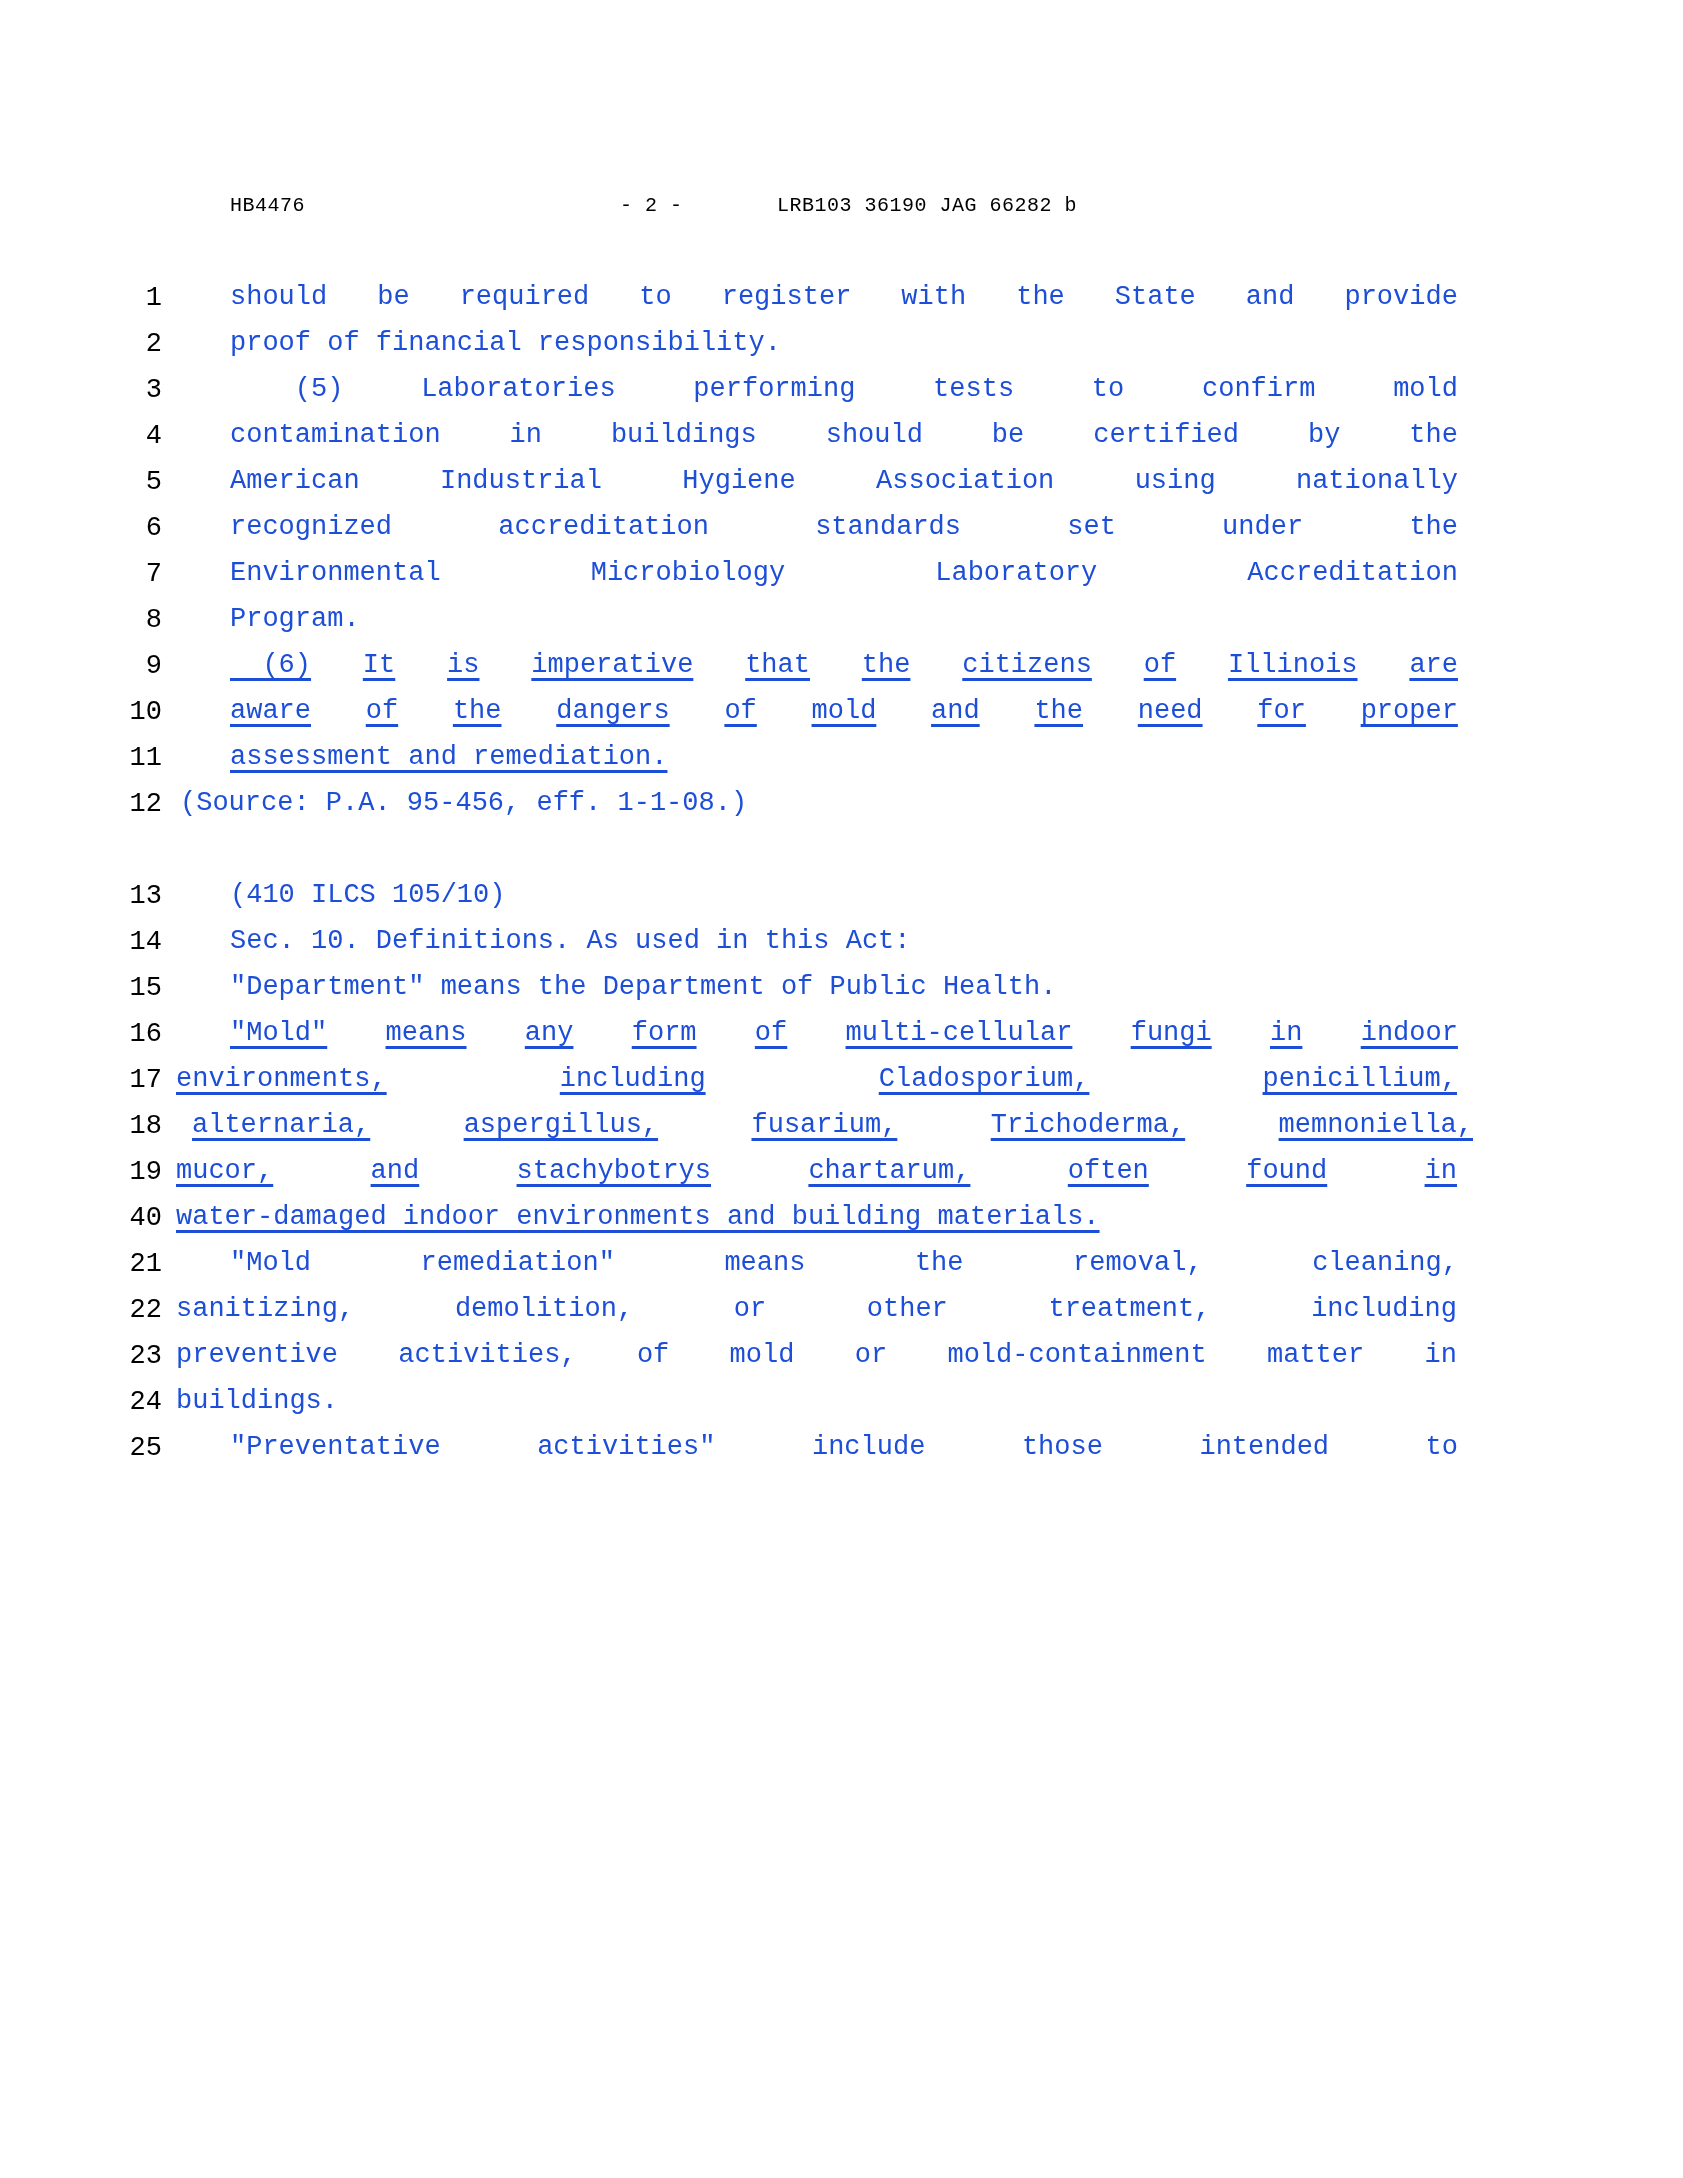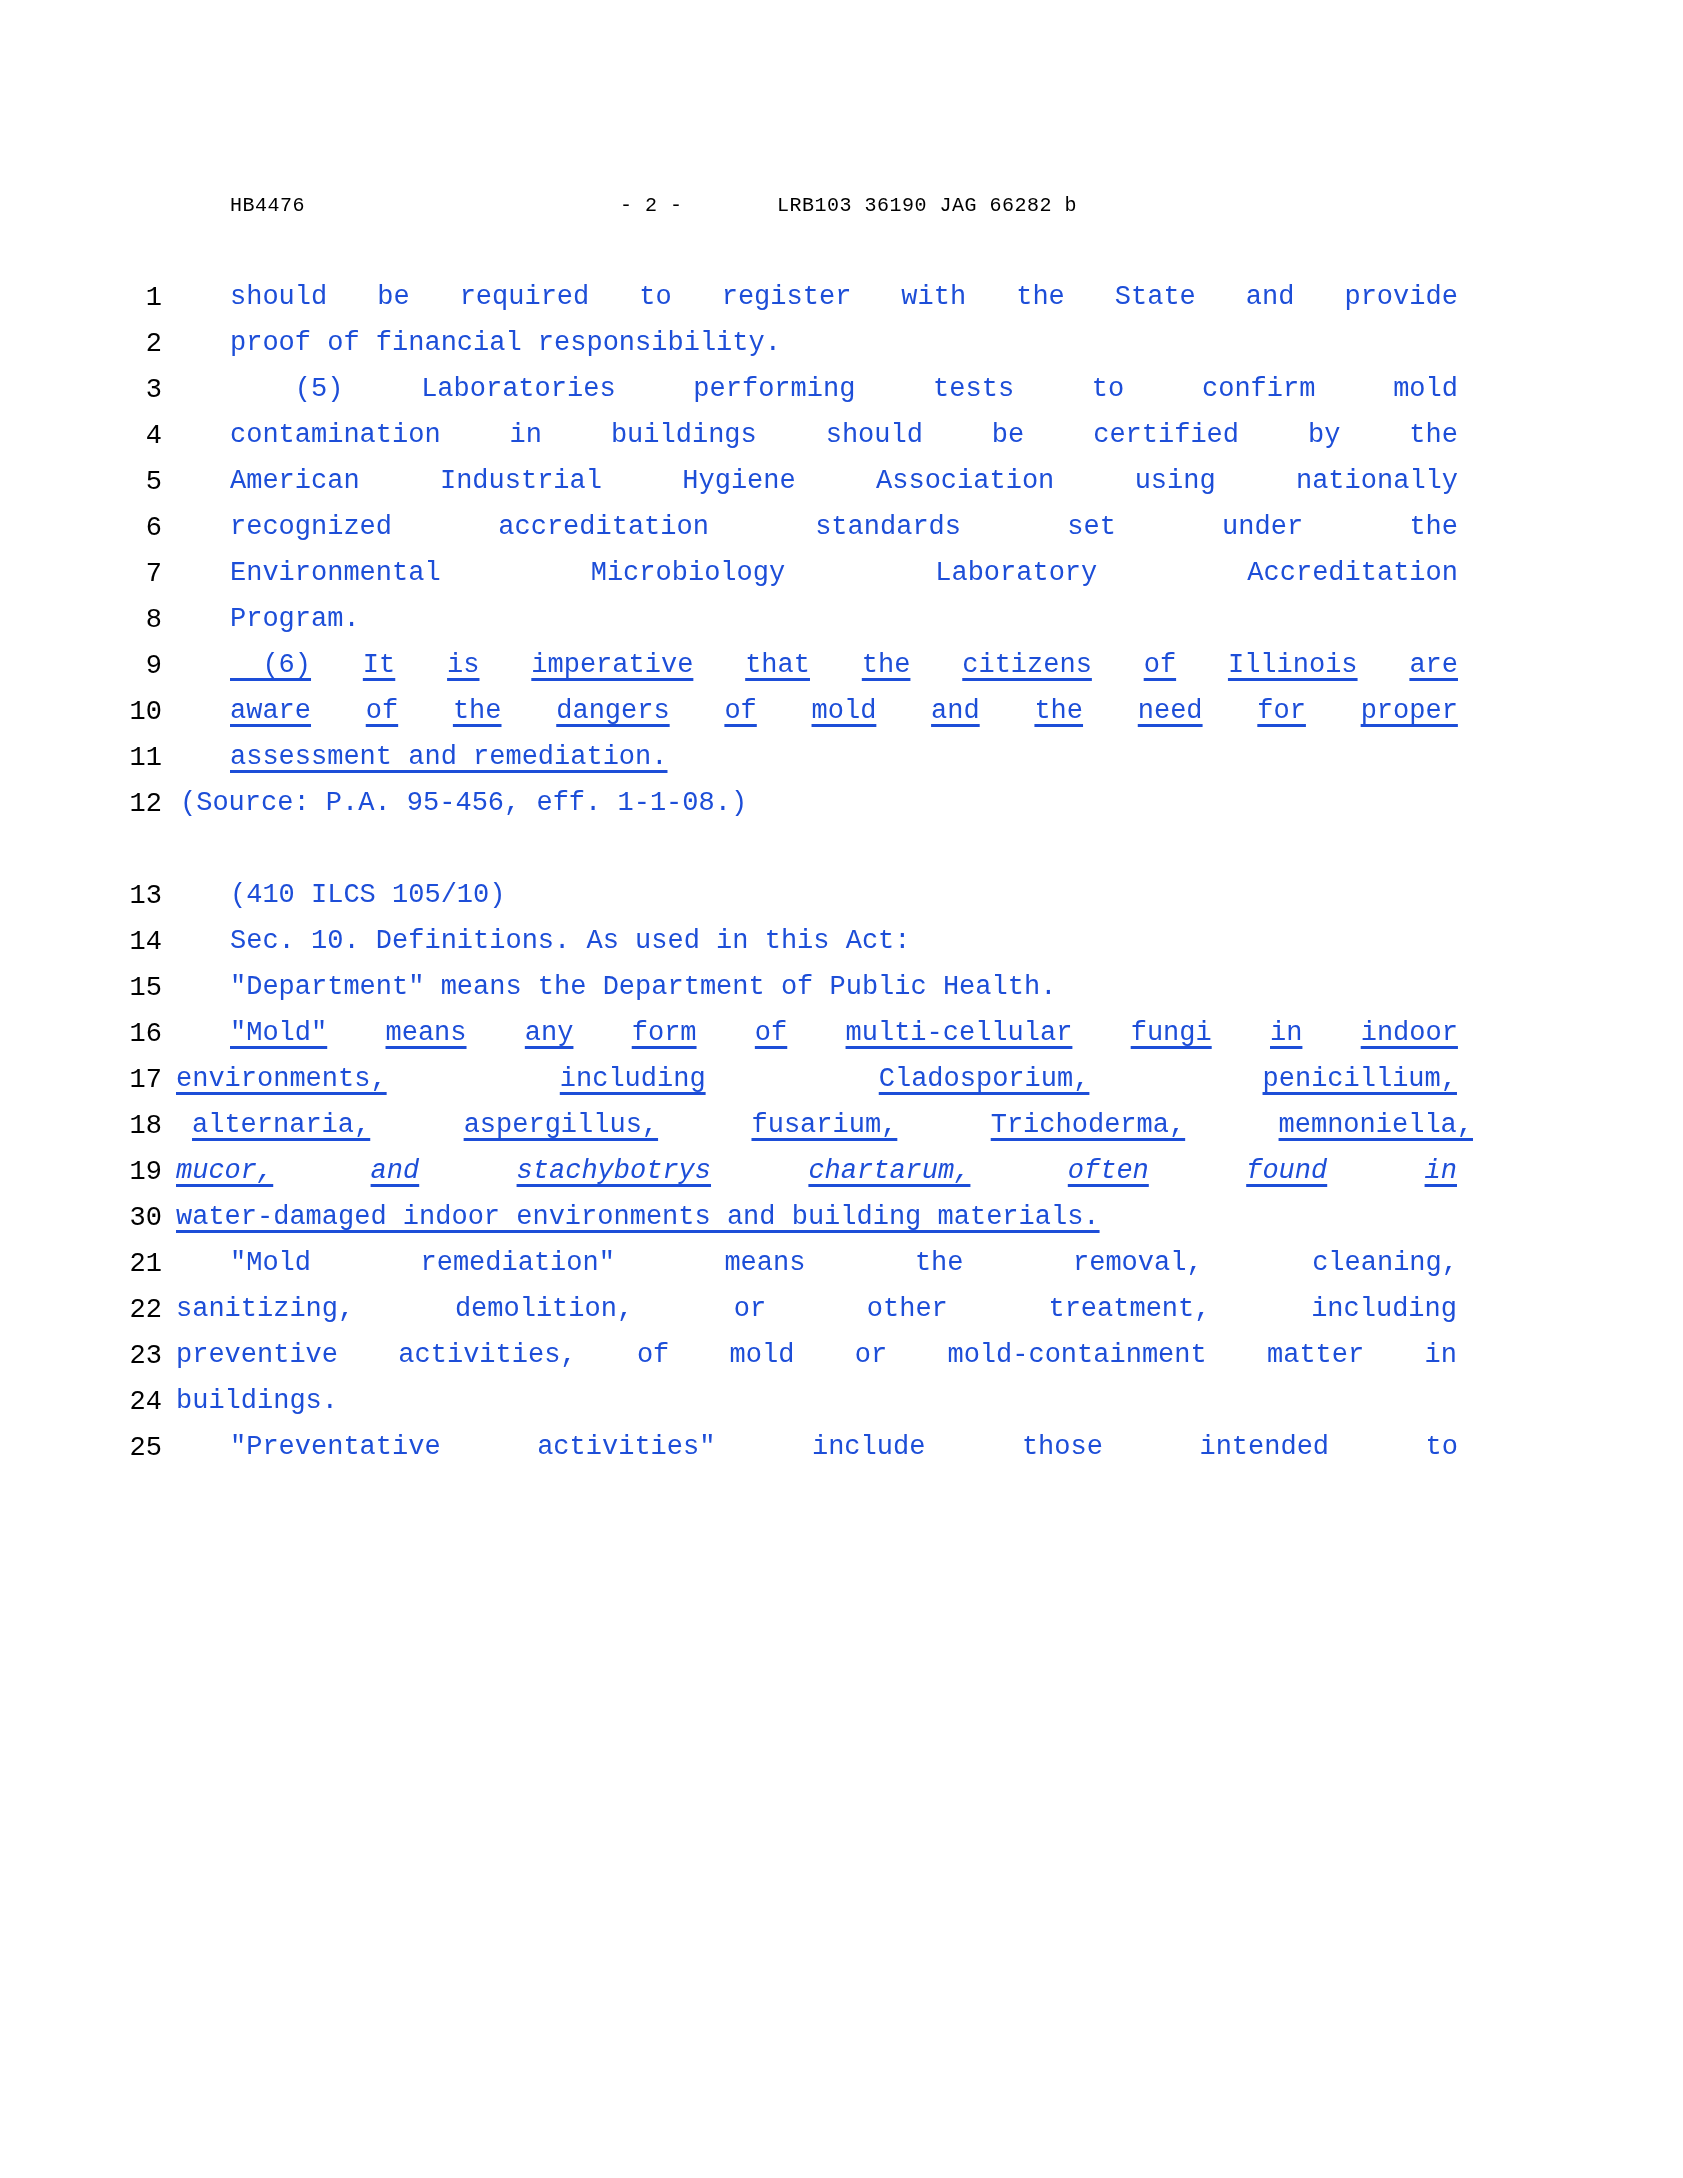--- a/index.html
+++ b/index.html
@@ -181,24 +181,24 @@
       <div class="line-row u-row">
         <div class="line-num">17</div>
         <div class="line-text ind-full u justify" style="width: 1281px;"><span>environments,</span><span>including</span><span>Cladosporium,</span><span>penicillium,</span></div>
       </div>
       <div class="line-row u-row">
         <div class="line-num">18</div>
         <div class="line-text ind-full u justify" style="width: 1281px; margin-left: 16px;"><span>alternaria,</span><span>aspergillus,</span><span>fusarium,</span><span>Trichoderma,</span><span>memnoniella,</span></div>
       </div>
       <div class="line-row u-row">
         <div class="line-num">19</div>
-        <div class="line-text ind-full u justify" style="width: 1281px; font-style: italic;"><span>mucor,</span><span>and</span><span>stachybotrys</span><span>chartarum,</span><span>often</span><span>found</span><span>in</span></div>
-      </div>
-      <div class="line-row u-row">
-        <div class="line-num">30</div>
+        <div class="line-text ind-full u justify" style="width: 1281px;"><span>mucor,</span><span>and</span><span>stachybotrys</span><span>chartarum,</span><span>often</span><span>found</span><span>in</span></div>
+      </div>
+      <div class="line-row u-row">
+        <div class="line-num">40</div>
         <div class="line-text ind-full u nowrap">water-damaged indoor environments and building materials.</div>
       </div>
       <div class="line-row">
         <div class="line-num">21</div>
         <div class="line-text ind-sec justify" style="width: 1228px;"><span>"Mold</span><span>remediation"</span><span>means</span><span>the</span><span>removal,</span><span>cleaning,</span></div>
       </div>
       <div class="line-row">
         <div class="line-num">22</div>
         <div class="line-text ind-full justify" style="width: 1281px;"><span>sanitizing,</span><span>demolition,</span><span>or</span><span>other</span><span>treatment,</span><span>including</span></div>
       </div>

